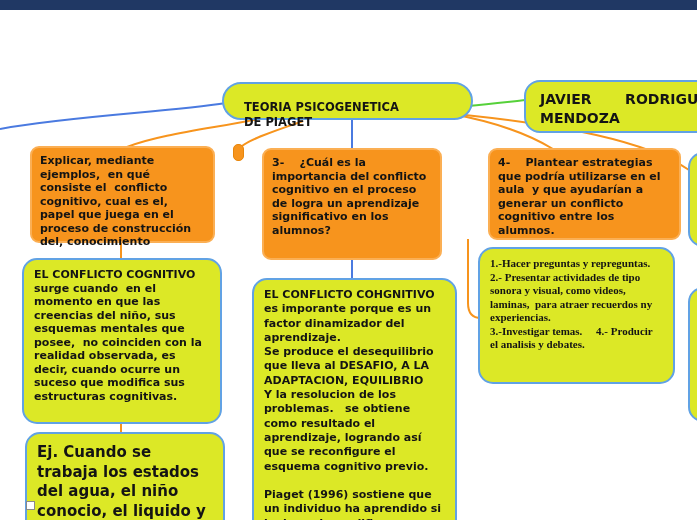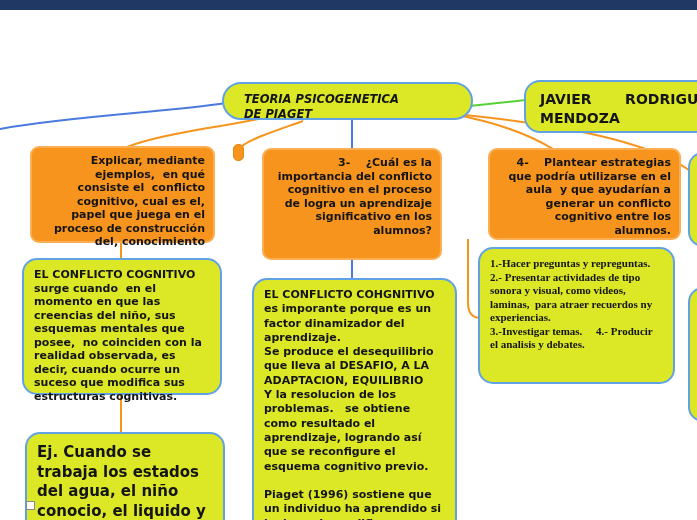--- a/index.html
+++ b/index.html
@@ -32,47 +32,45 @@
     position:absolute;box-sizing:border-box;z-index:2;
     font-weight:bold;color:#141414;
     white-space:pre-wrap;word-wrap:break-word;
   }
   .orange{
     background:var(--node-orange);
     border:2px solid var(--node-border-orange);
     border-radius:9px;
     font-size:11px;line-height:13.5px;
     padding:6px 8px;
-    text-align:right;
   }
   .yellow{
     background:var(--node-yellow);
     border:2px solid var(--node-border-blue);
     border-radius:15px;
     font-size:11px;line-height:13.5px;
     padding:8px 10px;
   }
   .root-node{
     left:222px;top:82px;width:251px;height:38px;
     border-radius:19px;
     font-size:11.5px;line-height:15px;
-    padding:8px 56px 4px 20px;
-    font-style:italic;
+    padding:16px 56px 4px 20px;
   }
   .author-node{
     left:524px;top:80px;width:210px;height:53px;
     border-radius:16px;
     font-size:14px;line-height:19px;
     padding:8px 14px;
     text-align:justify;
   }
   .q2{left:30px;top:146px;width:185px;height:97px;}
   .q3{left:262px;top:148px;width:180px;height:112px;}
   .q4{left:488px;top:148px;width:193px;height:92px;}
-  .a2{left:22px;top:258px;width:200px;height:137px;}
+  .a2{left:22px;top:258px;width:200px;height:166px;}
   .a3{left:252px;top:278px;width:205px;height:258px;line-height:14.3px;}
   .a4{left:478px;top:247px;width:197px;height:137px;font-family:Liberation Serif, serif;}
   .example{
     left:25px;top:432px;width:200px;height:104px;
     font-size:15px;line-height:19.5px;padding:9px 10px;
   }
   .sliver-top{left:688px;top:152px;width:60px;height:95px;}
   .sliver-bottom{left:688px;top:287px;width:60px;height:135px;}
   .branch-marker{
     position:absolute;left:233px;top:144px;width:11px;height:17px;

